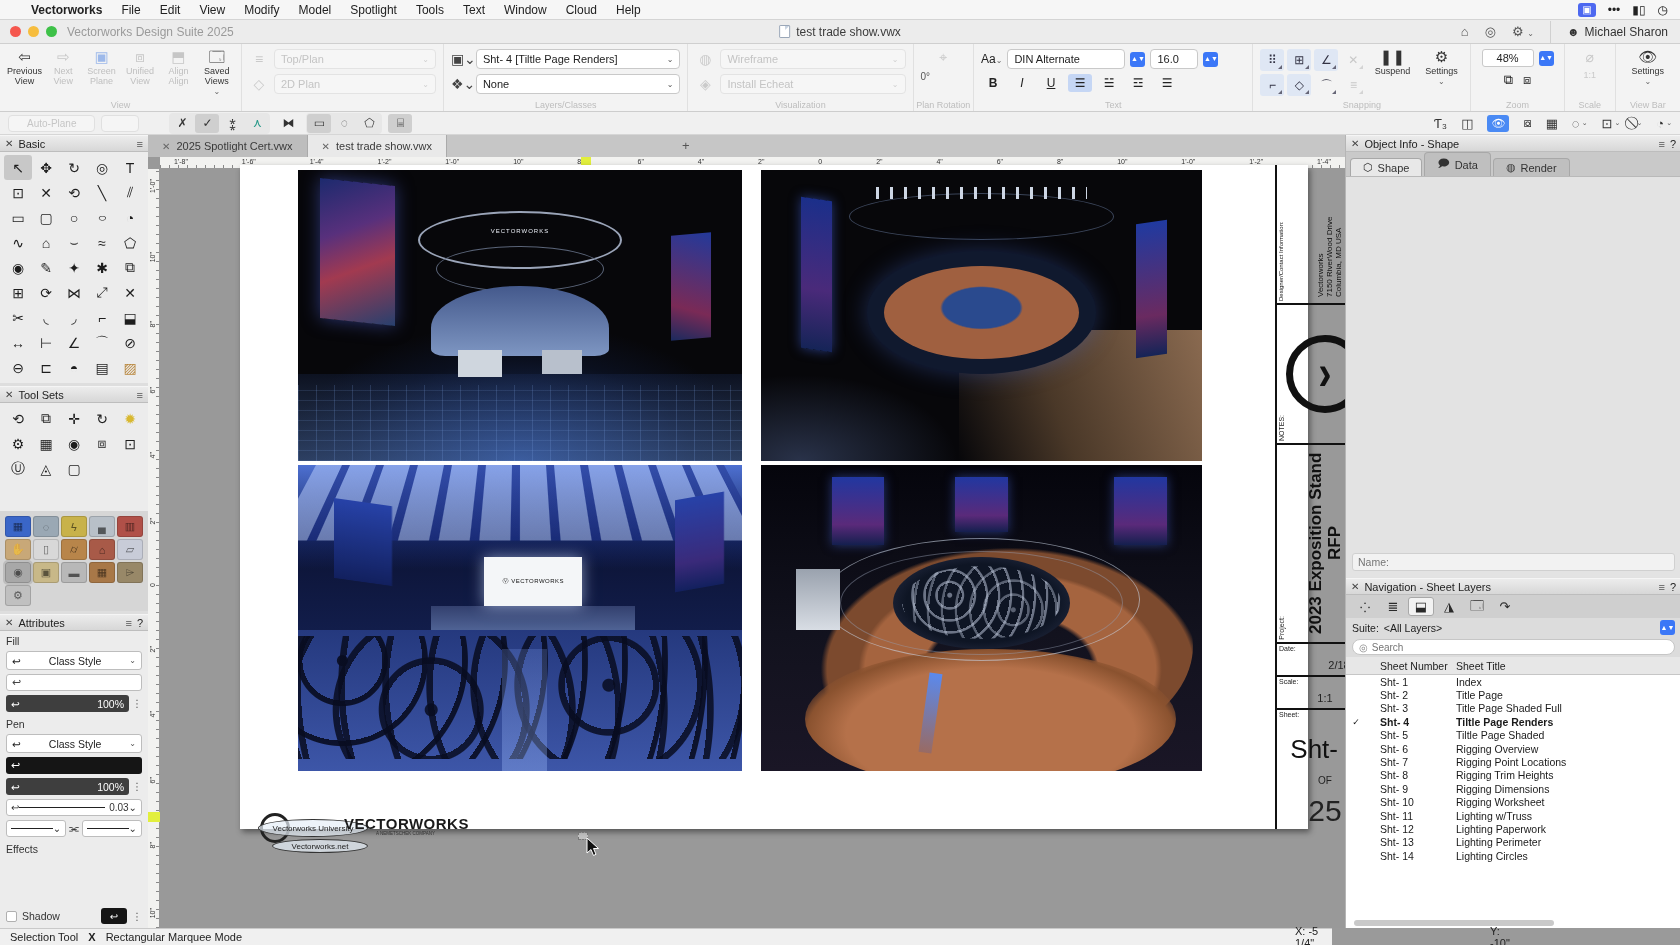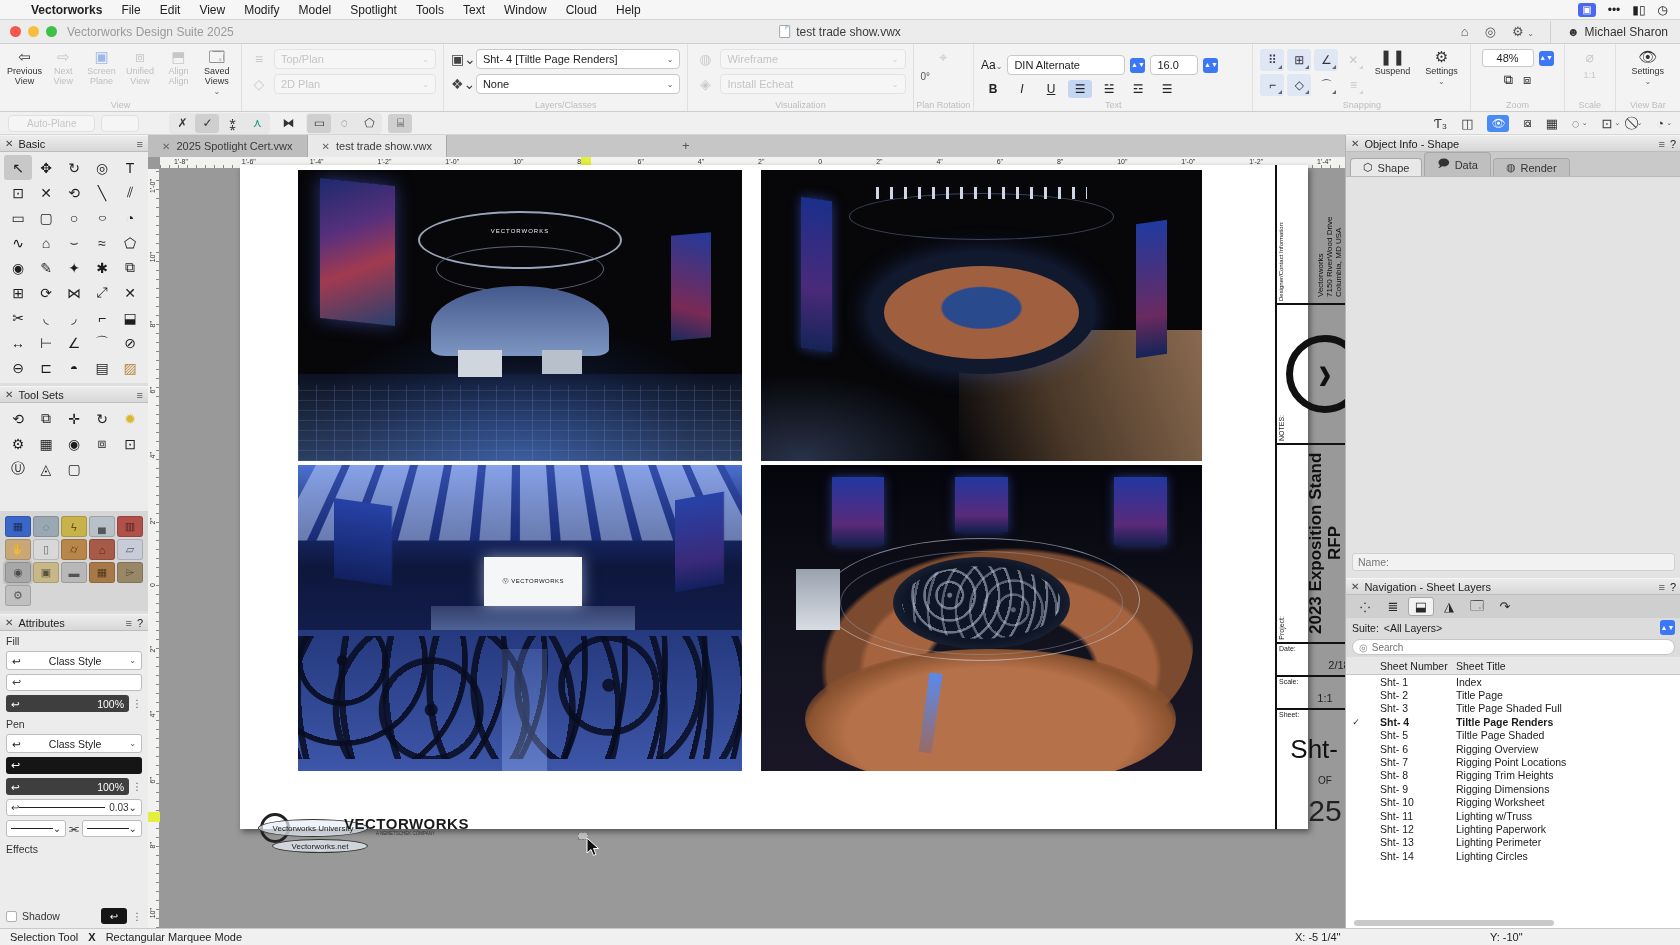--- a/index.html
+++ b/index.html
@@ -243,21 +243,21 @@
   .sheet-head .c2 { flex:1; }
   #sheetlist { background:#fff; height:253px; overflow:hidden; position:relative;}
   .sheet-row { display:flex; height:13.4px; align-items:center; font-size:10.5px; color:#1a1a1a; }
   .sheet-row .chk { width:20px; text-align:center; font-size:9px;}
   .sheet-row .num { width:90px; padding-left:14px; }
   .sheet-row .title { flex:1; }
   .sheet-row.active .num, .sheet-row.active .title { font-weight:bold; }
   .hscroll { position:absolute; left:8px; bottom:2px; width:200px; height:6px; background:#c9c9c9; border-radius:3px;}
 
   
-  #statusbar { position:absolute; left:0; top:928px; width:1680px; height:17px; background:#f0f0f0; border-top:1px solid #c9c9c9; display:flex; align-items:center; font-size:11px; color:#222; padding:0 10px; gap:10px;}
+  #statusbar { position:absolute; left:0; top:928px; width:1332px; height:17px; background:#f0f0f0; border-top:1px solid #c9c9c9; display:flex; align-items:center; font-size:11px; color:#222; padding:0 10px; gap:10px;}
   #statusbar .bold { font-weight:bold; }
   #statusbar .coord-x { position:absolute; left:1295px; }
   #statusbar .coord-y { position:absolute; left:1490px; }
 </style>
 </head>
 <body>
 
 <div id="menubar">
   <span class="apple"></span>
   <span style="display:flex; gap:19px;">
@@ -398,21 +398,21 @@
   </div>
 
   <div class="tbg" style="width:62px;">
     <div class="tb-col" style="flex:1;">
       <span class="mini-ic dis" style="align-self:center;">⌖</span>
       <span style="font-size:10px; color:#555;">0°</span>
     </div>
     <span class="tbg-label">Plan Rotation</span>
   </div>
 
-  <div class="tbg" style="width:288px;align-items:flex-end;">
+  <div class="tbg" style="width:288px;">
     <div class="tb-col" style="flex:1;">
       <div class="tb-row">
         <span style="font-size:12px;"><span>Aa</span><span class="chev">⌄</span></span>
         <div class="dd" style="width:118px;">
           <span>DIN Alternate</span>
         </div>
         <span class="stepper">▲▼</span>
         <div class="dd" style="width:48px;">
           <span>16.0</span>
         </div>

